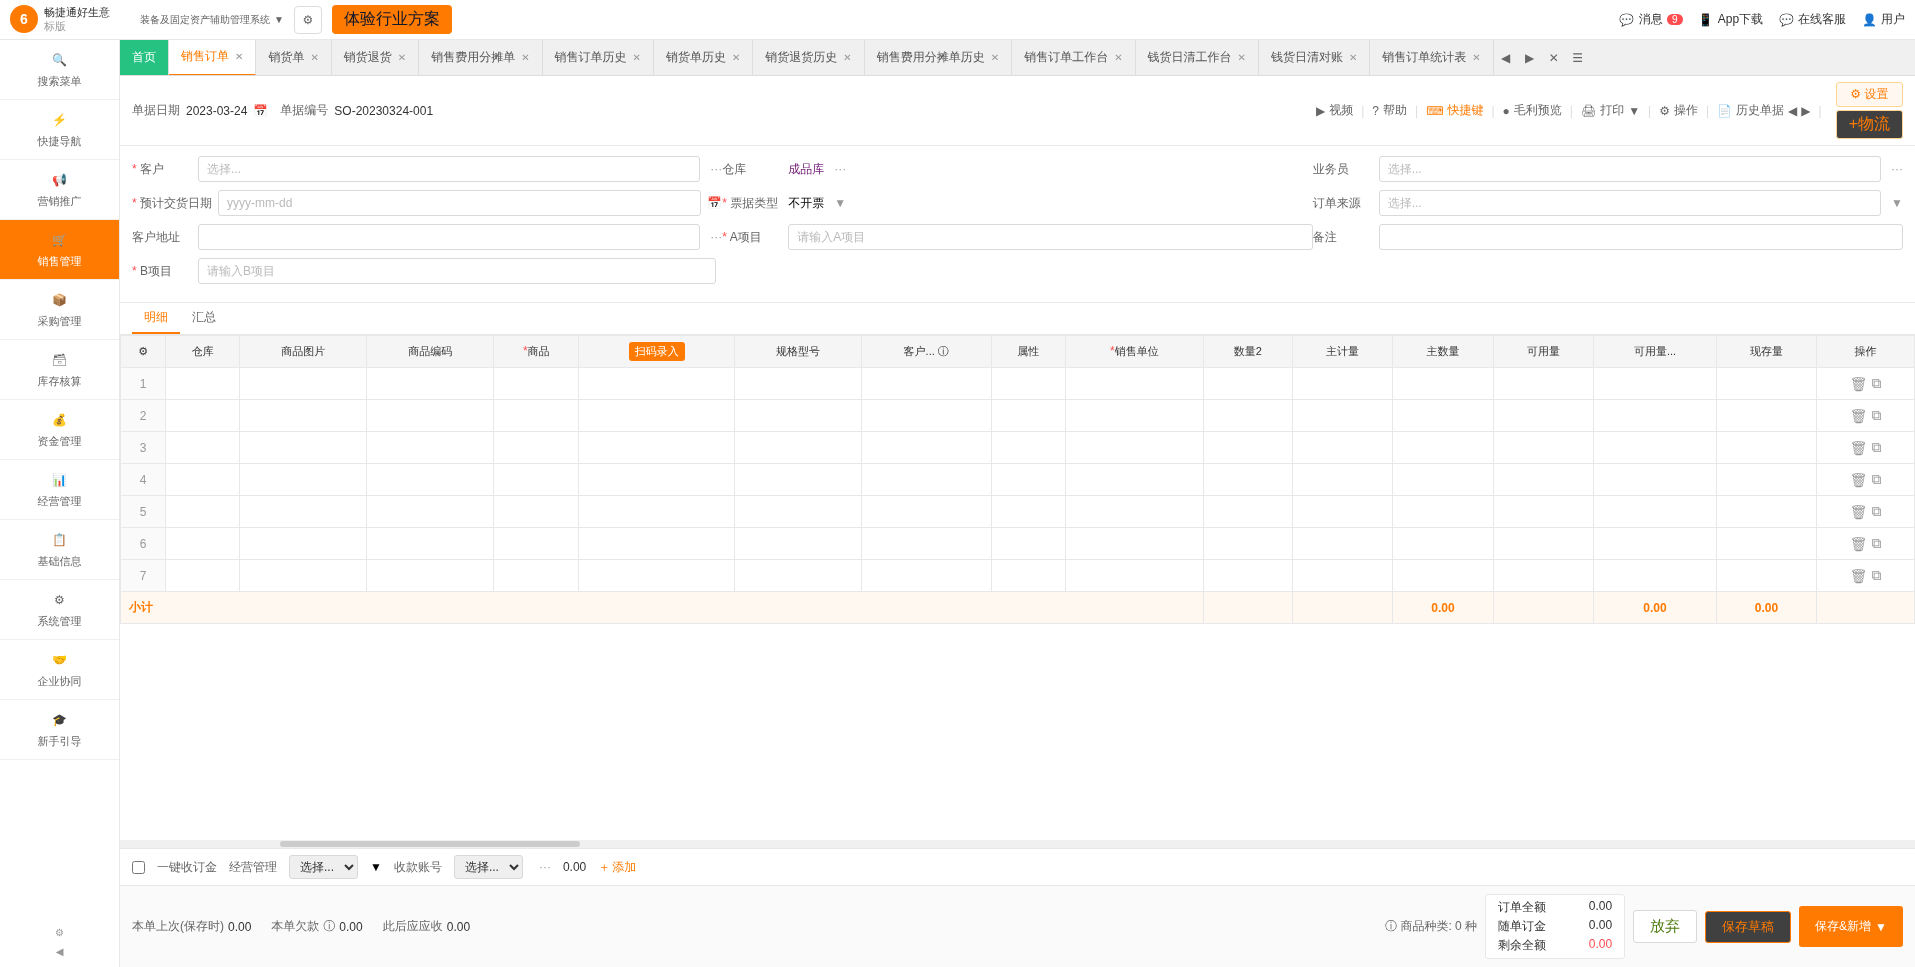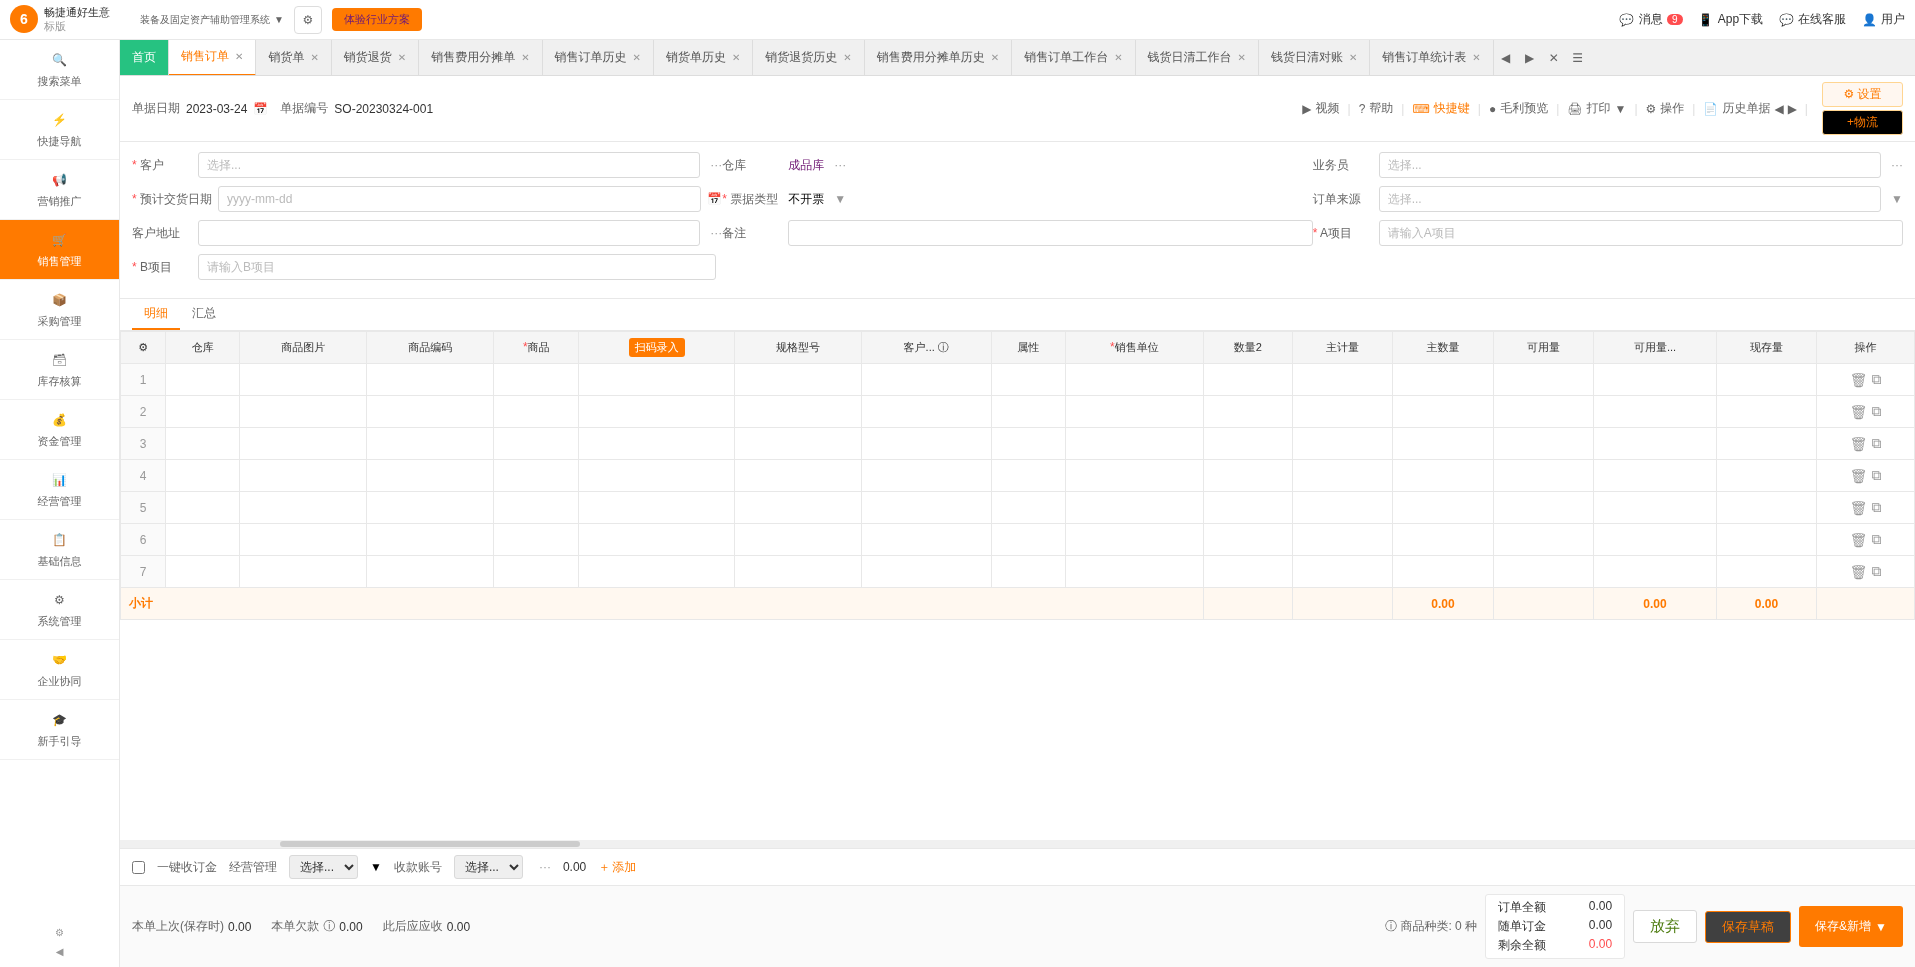--- a/index.html
+++ b/index.html
@@ -21,23 +21,23 @@
       justify-content: center; color: #fff; font-size: 14px; font-weight: bold;
     }
     .logo-text { font-size: 11px; color: #333; line-height: 1.3; }
     .logo-sub { font-size: 11px; color: #999; }
     .system-title {
       display: flex; align-items: center; gap: 4px;
       color: #333; font-size: 12px; cursor: pointer;
     }
     .system-title span { color: #666; font-size: 10px; }
     .btn-solution {
-      background: #ff7a00; color: #701a75; border: none;
+      background: #ff7a00; color: #0f172a; border: none;
       padding: 4px 12px; border-radius: 4px; cursor: pointer;
-      font-size: 11px;
+      font-size: 16px;
     }
     .top-right {
       margin-left: auto; display: flex; align-items: center; gap: 16px;
     }
     .top-right-item {
       display: flex; align-items: center; gap: 4px;
       color: #333; cursor: pointer; font-size: 12px;
     }
     .badge {
       background: #ff4d4f; color: #fff; border-radius: 8px;
@@ -131,23 +131,23 @@
       cursor: pointer; color: #666; font-size: 12px;
     }
     .action-btn.orange { color: #ff7a00; }
     .divider { color: #ddd; }
     .set-btn {
       background: #fff7f0; border: 1px solid #ffd591;
       color: #ff7a00; padding: 3px 8px; border-radius: 3px;
       cursor: pointer; font-size: 12px;
     }
     .add-btn {
-      background: #000000; border: 1px solid #ffd591;
-      color: #ff7a00; padding: 3px 24px; border-radius: 3px;
-      cursor: pointer; font-size: 12px;
+      background: #404040; border: 1px solid #ffd591;
+      color: #ff7a00; padding: 3px 12px; border-radius: 3px;
+      cursor: pointer; font-size: 16px;
     }
 
     
     .form-area {
       background: #fff; padding: 10px 12px;
       border-bottom: 1px solid #e8e8e8; flex-shrink: 0;
     }
     .form-row {
       display: flex; align-items: center; gap: 0; margin-bottom: 8px;
     }
@@ -544,29 +544,29 @@
         </div>
       </div>
 
       <div class="form-row">
         <div class="form-field">
           <span class="form-label">客户地址</span>
           <input class="form-input" style="flex: 2 1 0%;">
           <span class="form-dots">···</span>
         </div>
         <div class="form-field">
-          <span class="form-label">备注</span>
-          <input class="form-input" style="flex: 2 1 0%;">
-        </div>
-        <div class="form-field">
           <span class="form-label">
             <span class="required">*</span>
             <span>A项目</span>
           </span>
           <input class="form-input" style="flex: 2 1 0%;" placeholder="请输入A项目">
+        </div>
+        <div class="form-field">
+          <span class="form-label">备注</span>
+          <input class="form-input" style="flex: 2 1 0%;">
         </div>
       </div>
 
       <div class="form-row">
         <div class="form-field" style="max-width:33%">
           <span class="form-label">
             <span class="required">*</span>
             <span>B项目</span>
           </span>
           <input class="form-input" placeholder="请输入B项目" style="">

